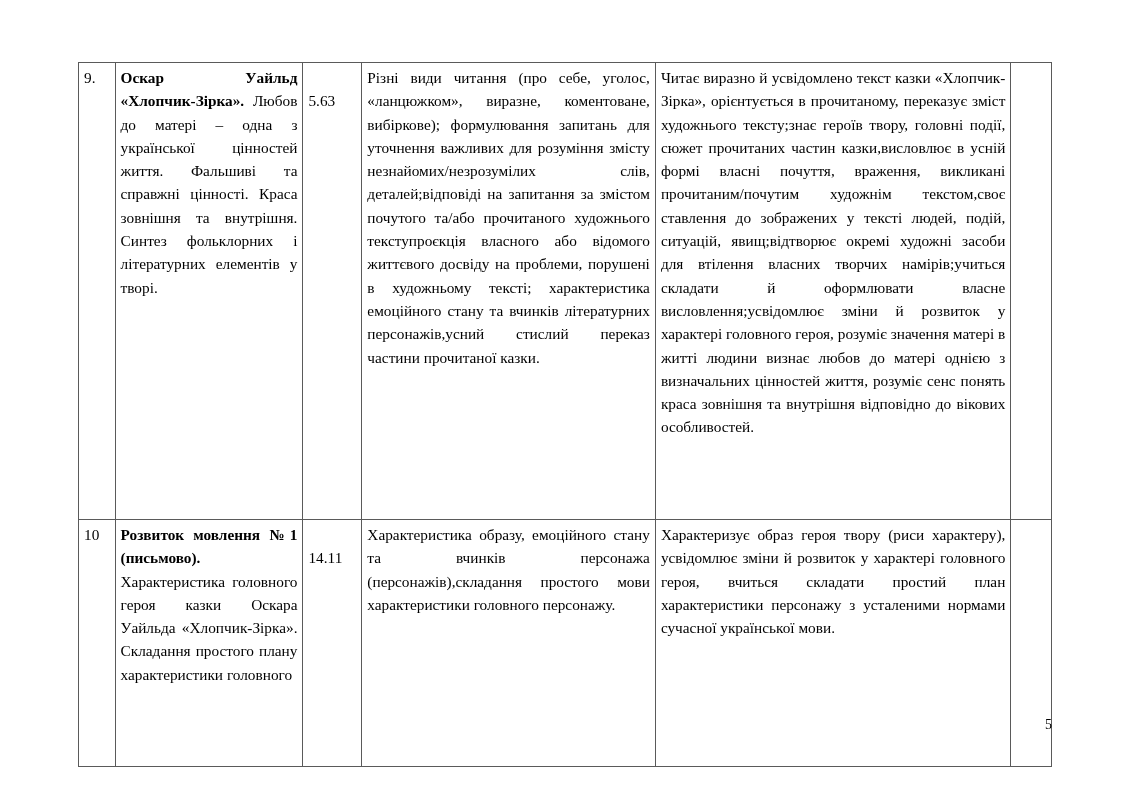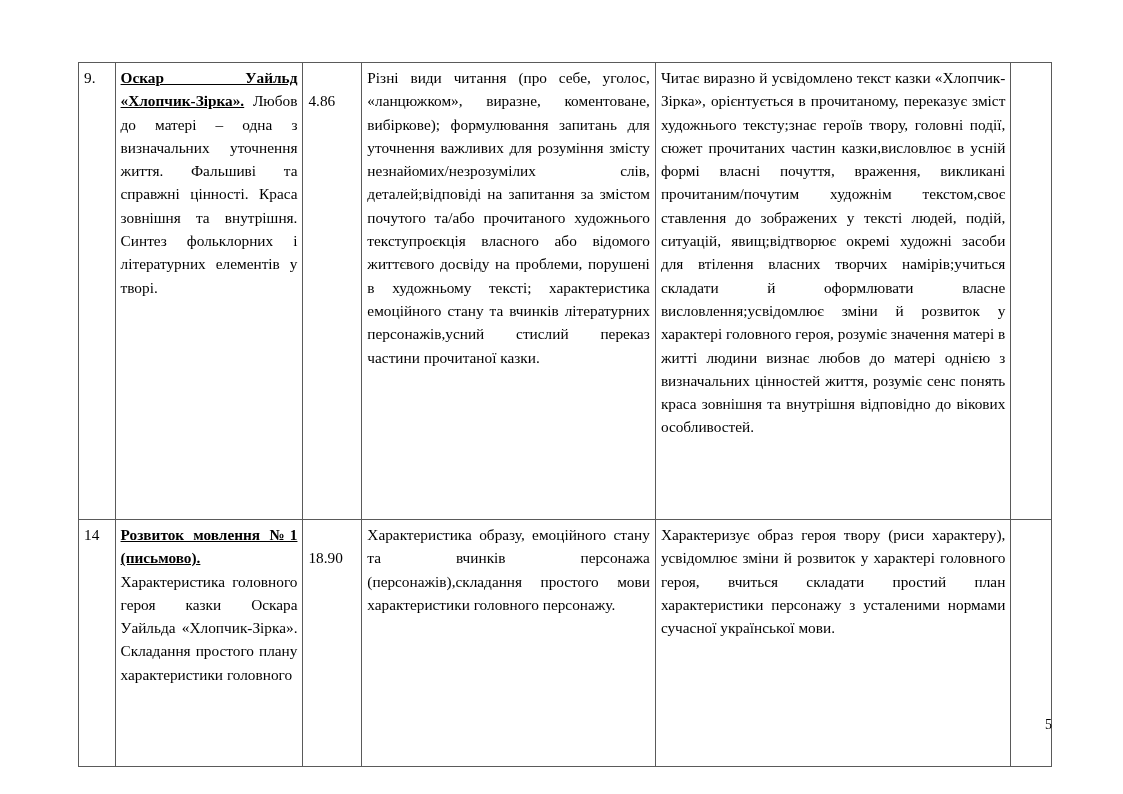--- a/index.html
+++ b/index.html
@@ -55,21 +55,20 @@
   .col-num, .col-date {
     text-align: center;
   }
 
   .cell-inner {
     display: block;
   }
 
   .bold-lead {
     font-weight: bold;
-    text-decoration: underline;
   }
   .justify-normal {
     text-align: justify;
     text-align-last: left;
   }
 
   .num-cell {
     font-size: 15.3px;
     line-height: 23.3px;
     text-align: center;
@@ -110,49 +109,49 @@
       <col class="col-extra">
     </colgroup>
     <tbody>
       <tr class="row9">
         <td class="num-cell">
           <span>9.</span>
         </td>
         <td>
           <span class="cell-inner justify-normal">
             <span class="bold-lead">Оскар Уайльд «Хлопчик-Зірка».</span>
-            <span>Любов до матері – одна з визначальних уточнення життя. Фальшиві та справжні цінності. Краса зовнішня та внутрішня. Синтез фольклорних і літературних елементів у творі.</span>
+            <span>Любов до матері – одна з української цінностей життя. Фальшиві та справжні цінності. Краса зовнішня та внутрішня. Синтез фольклорних і літературних елементів у творі.</span>
           </span>
         </td>
         <td class="date-cell">
-          <span>4.86</span>
+          <span>5.63</span>
         </td>
         <td>
           <span class="cell-inner justify-normal">Різні види читання (про себе, уголос, «ланцюжком», виразне, коментоване, вибіркове); формулювання запитань для уточнення важливих для розуміння змісту незнайомих/незрозумілих слів, деталей;відповіді на запитання за змістом почутого та/або прочитаного художнього текступроєкція власного або відомого життєвого досвіду на проблеми, порушені в художньому тексті; характеристика емоційного стану та вчинків літературних персонажів,усний стислий переказ частини прочитаної казки.</span>
         </td>
         <td>
           <span class="cell-inner justify-normal">Читає виразно й усвідомлено текст казки «Хлопчик-Зірка», орієнтується в прочитаному, переказує зміст художнього тексту;знає героїв твору, головні події, сюжет прочитаних частин казки,висловлює в усній формі власні почуття, враження, викликані прочитаним/почутим художнім текстом,своє ставлення до зображених у тексті людей, подій, ситуацій, явищ;відтворює окремі художні засоби для втілення власних творчих намірів;учиться складати й оформлювати власне висловлення;усвідомлює зміни й розвиток у характері головного героя, розуміє значення матері в житті людини визнає любов до матері однією з визначальних цінностей життя, розуміє сенс понять краса зовнішня та внутрішня відповідно до вікових особливостей.</span>
         </td>
         <td>
           <span class="cell-inner"></span>
         </td>
       </tr>
 
       <tr class="row10">
         <td class="num-cell">
-          <span>14</span>
+          <span>10</span>
         </td>
         <td>
           <span class="cell-inner justify-normal">
             <span class="bold-lead">Розвиток мовлення №1 (письмово).</span>
             <span>Характеристика головного героя казки Оскара Уайльда «Хлопчик-Зірка». Складання простого плану характеристики головного</span>
           </span>
         </td>
         <td class="date-cell">
-          <span>18.90</span>
+          <span>14.11</span>
         </td>
         <td>
           <span class="cell-inner justify-normal">Характеристика образу, емоційного стану та вчинків персонажа (персонажів),складання простого мови характеристики головного персонажу.</span>
         </td>
         <td>
           <span class="cell-inner justify-normal">Характеризує образ героя твору (риси характеру), усвідомлює зміни й розвиток у характері головного героя, вчиться складати простий план характеристики персонажу з усталеними нормами сучасної української мови.</span>
         </td>
         <td>
           <span class="cell-inner"></span>
         </td>

